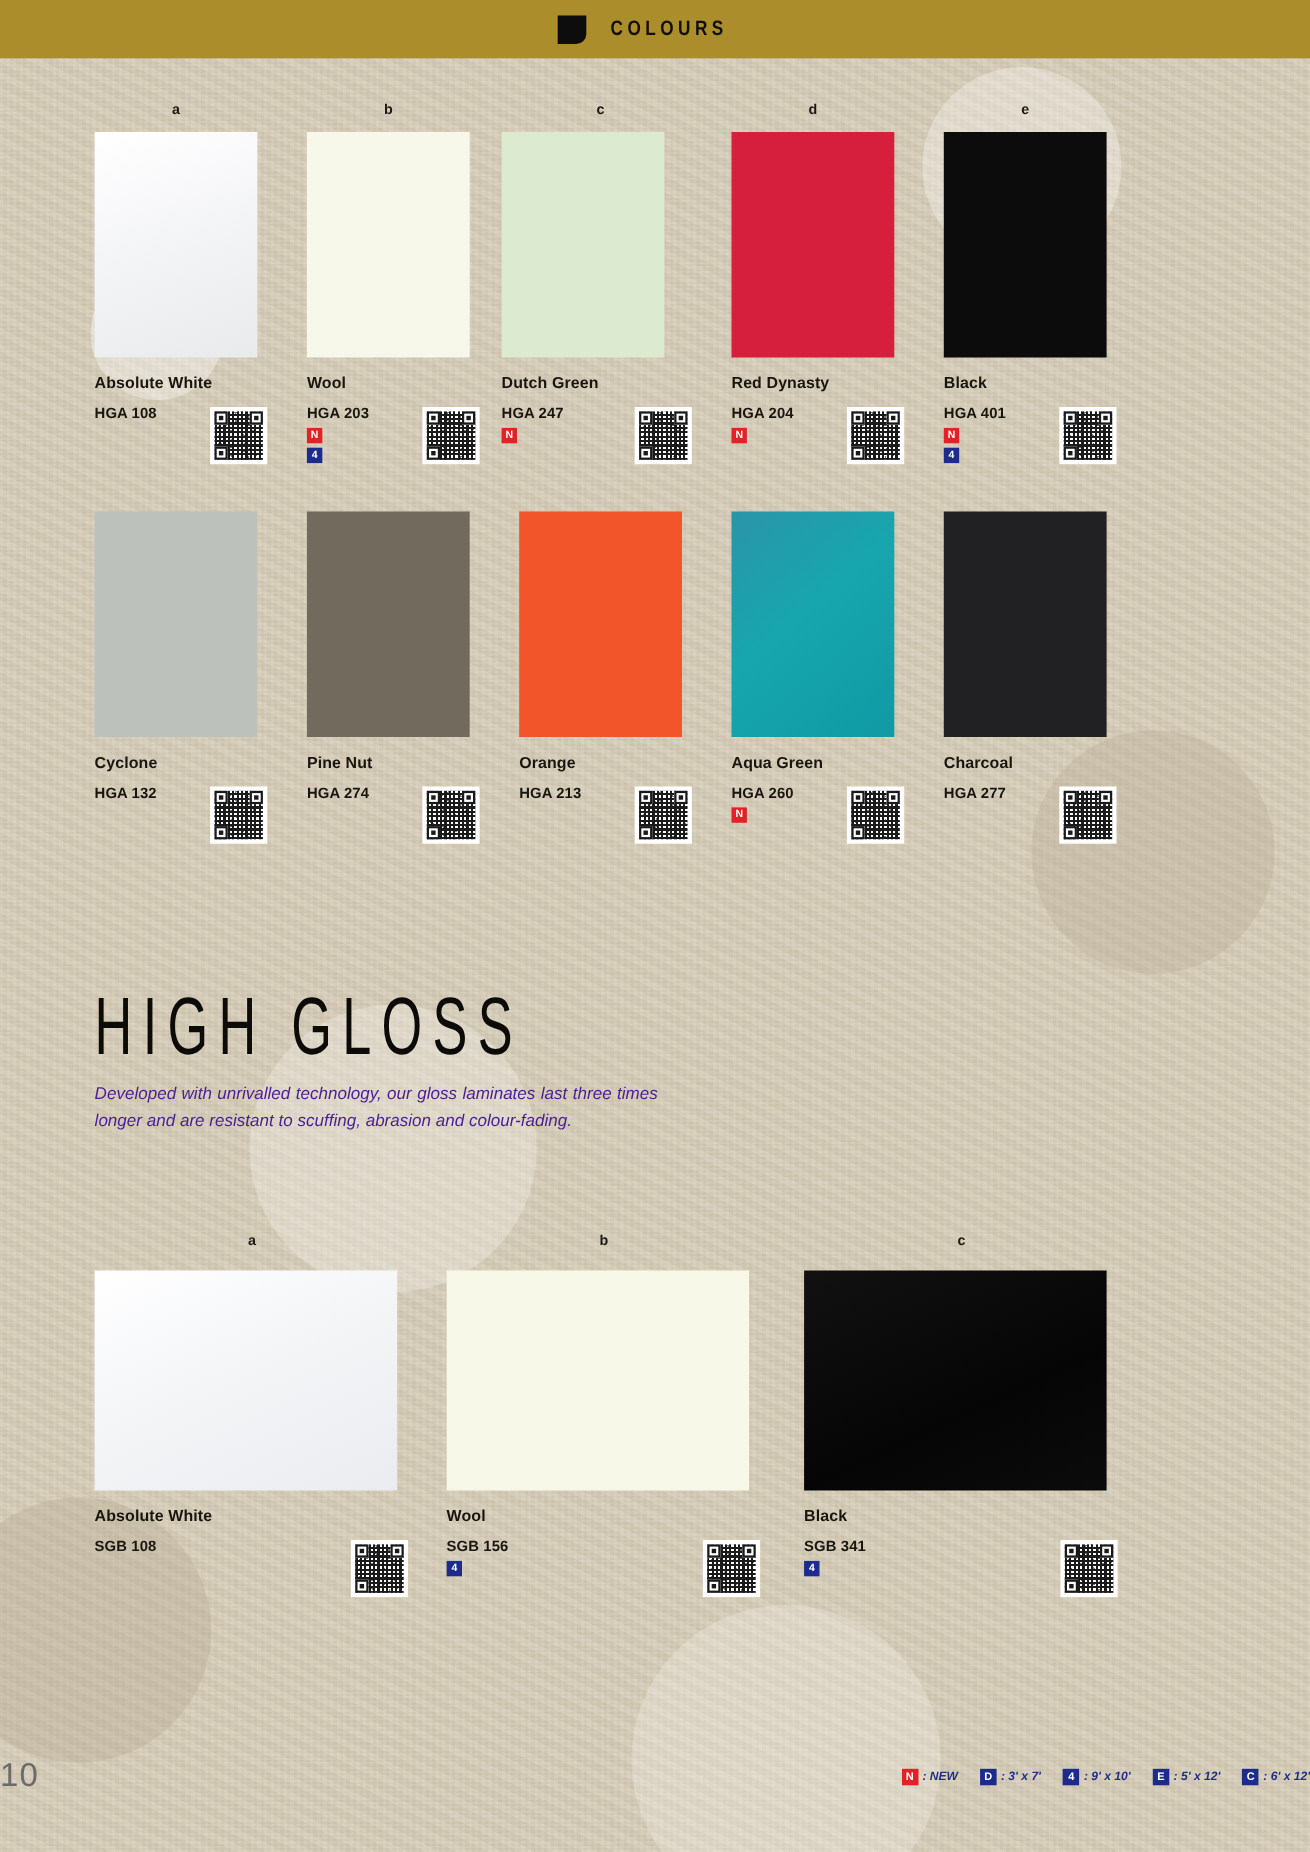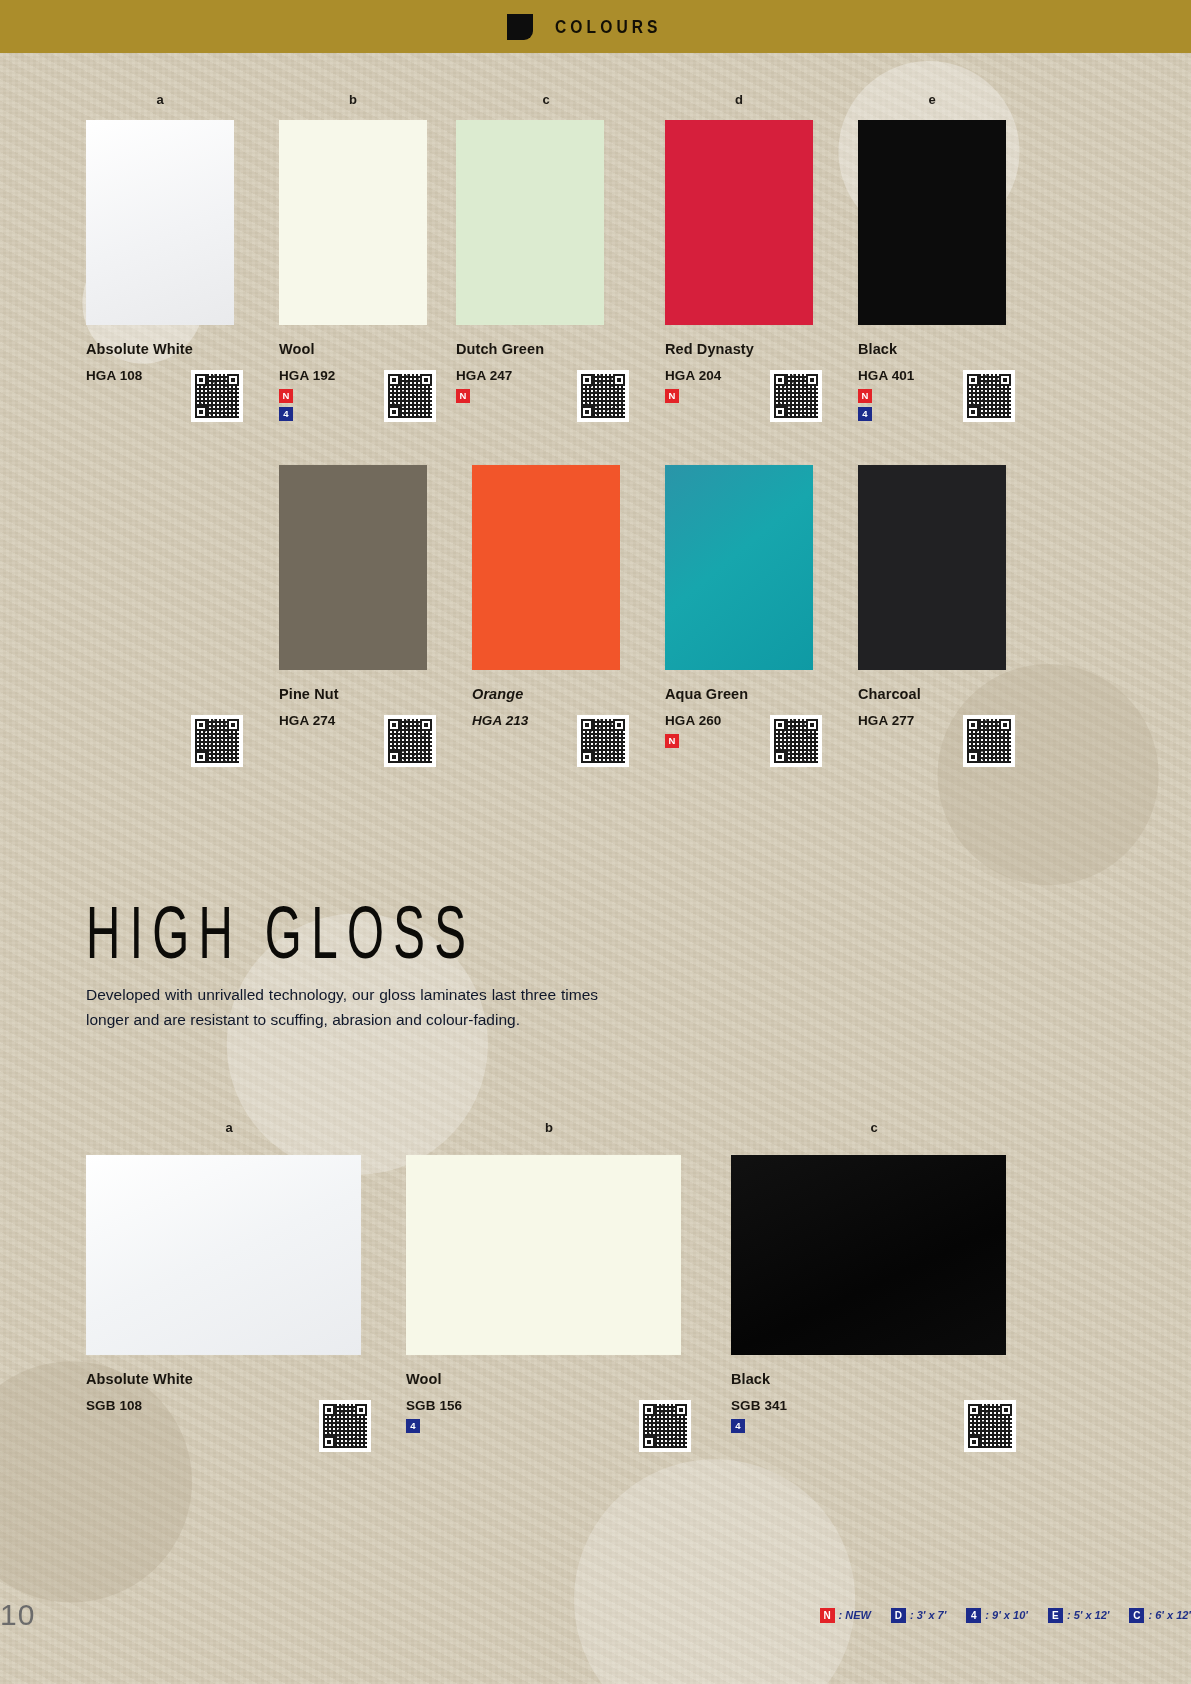--- a/index.html
+++ b/index.html
@@ -166,23 +166,24 @@
     transform-origin: left top;
     white-space: nowrap;
   }
   .section-desc {
     position: absolute;
     left: 86px;
     top: 982px;
     width: 512px;
     font-size: 15.5px;
     line-height: 25px;
-    color: #0f172a;
+    color: #4c1d95;
     text-align: justify;
     font-weight: 400;
+    font-style: italic;
   }
 
   
   .gloss-grid {
     position: absolute;
     left: 86px;
     top: 1120px;
     width: 1020px;
   }
   .gloss-chip {
@@ -260,21 +261,21 @@
         <div class="qr" style="left: 298px; top: 250px;">
           <div class="qr-inner">
             <div class="qr-eye tl"></div>
             <div class="qr-eye tr"></div>
             <div class="qr-eye bl"></div>
           </div>
         </div>
         <div class="swatch-cell" style="left: 193px; top: 0px; width: 193px;">
           <div class="swatch-chip" style="background: rgb(247, 248, 234);"></div>
           <div class="swatch-name">Wool</div>
-          <div class="swatch-code">HGA 192</div>
+          <div class="swatch-code">HGA 203</div>
           <div class="badges">
             <div class="badge badge-new">N</div>
             <div class="badge badge-size">4</div>
           </div>
         </div>
         <div class="qr" style="left: 491px; top: 250px;">
           <div class="qr-inner">
             <div class="qr-eye tl"></div>
             <div class="qr-eye tr"></div>
             <div class="qr-eye bl"></div>
@@ -321,40 +322,45 @@
         </div>
       </div>
       <div class="grid-row" style="position: absolute; left: 0px; top: 465px; width: 1020px; height: 340px;">
         <div class="qr" style="left: 105px; top: 250px;">
           <div class="qr-inner">
             <div class="qr-eye tl"></div>
             <div class="qr-eye tr"></div>
             <div class="qr-eye bl"></div>
           </div>
         </div>
+        <div class="swatch-cell" style="left: 0px; top: 0px; width: 193px;">
+          <div class="swatch-chip" style="background: rgb(189, 193, 187);"></div>
+          <div class="swatch-name">Cyclone</div>
+          <div class="swatch-code">HGA 132</div>
+        </div>
         <div class="qr" style="left: 298px; top: 250px;">
           <div class="qr-inner">
             <div class="qr-eye tl"></div>
             <div class="qr-eye tr"></div>
             <div class="qr-eye bl"></div>
           </div>
         </div>
         <div class="swatch-cell" style="left: 193px; top: 0px; width: 193px;">
           <div class="swatch-chip" style="background: rgb(114, 106, 92);"></div>
           <div class="swatch-name">Pine Nut</div>
           <div class="swatch-code">HGA 274</div>
         </div>
         <div class="qr" style="left: 491px; top: 250px;">
           <div class="qr-inner">
             <div class="qr-eye tl"></div>
             <div class="qr-eye tr"></div>
             <div class="qr-eye bl"></div>
           </div>
         </div>
-        <div class="swatch-cell" style="left: 386px; top: 0px; width: 193px; font-style: italic;">
+        <div class="swatch-cell" style="left: 386px; top: 0px; width: 193px;">
           <div class="swatch-chip" style="background: rgb(242, 85, 42);"></div>
           <div class="swatch-name">Orange</div>
           <div class="swatch-code">HGA 213</div>
         </div>
         <div class="qr" style="left: 684px; top: 250px;">
           <div class="qr-inner">
             <div class="qr-eye tl"></div>
             <div class="qr-eye tr"></div>
             <div class="qr-eye bl"></div>
           </div>

